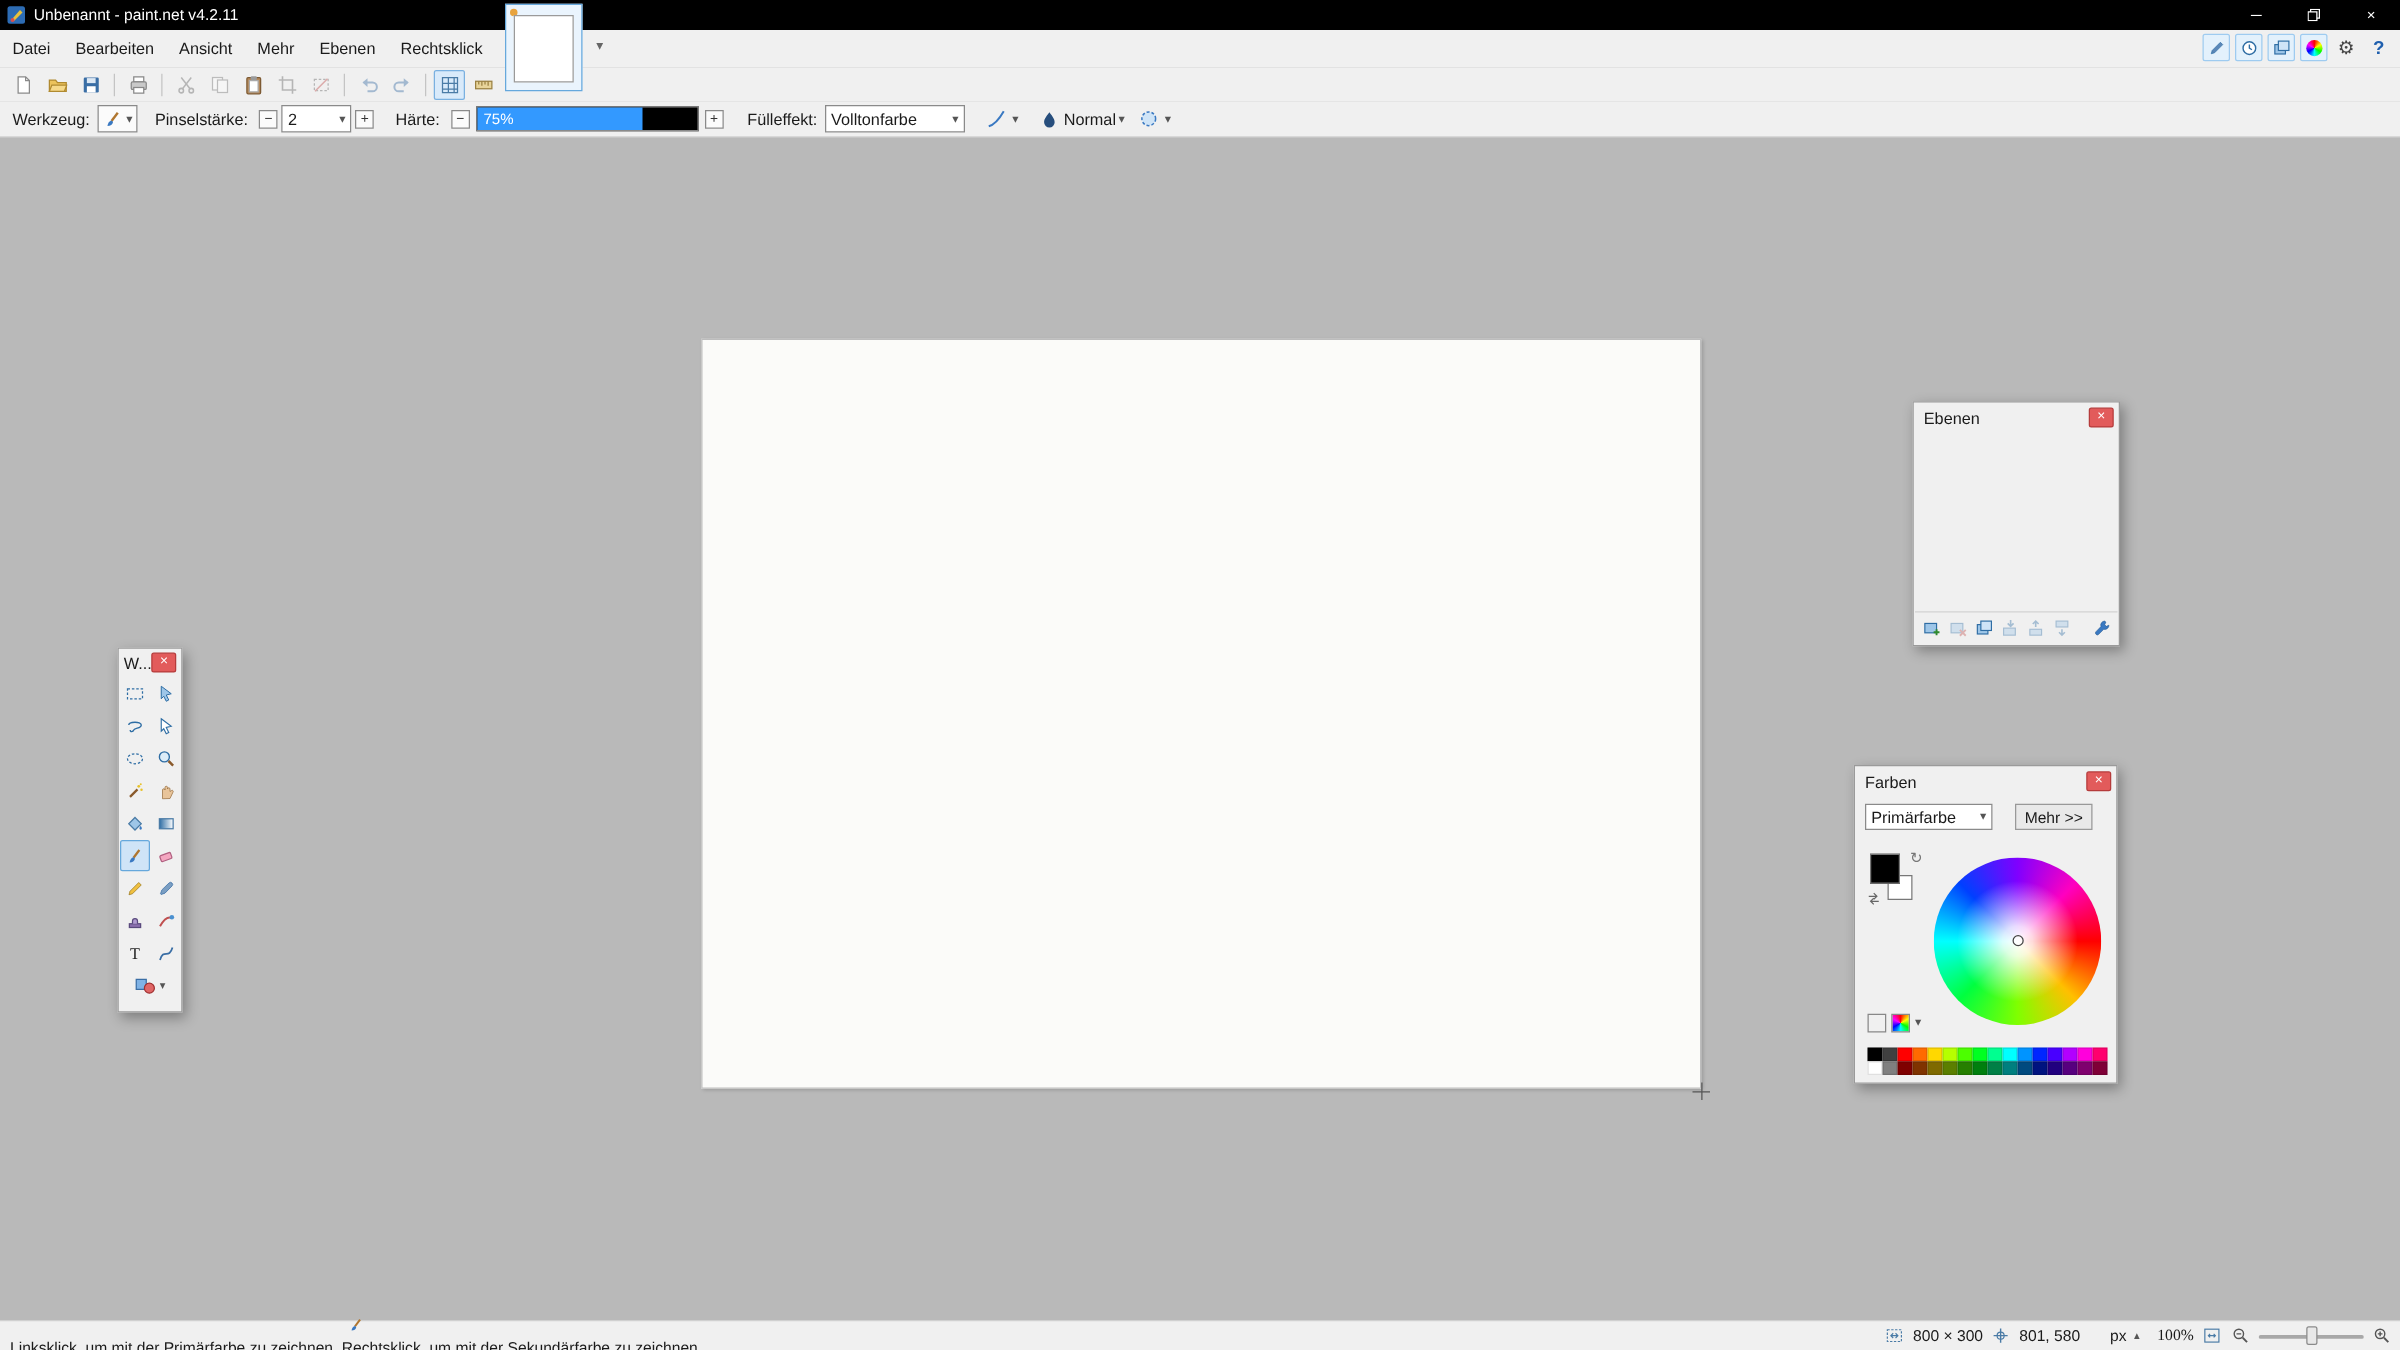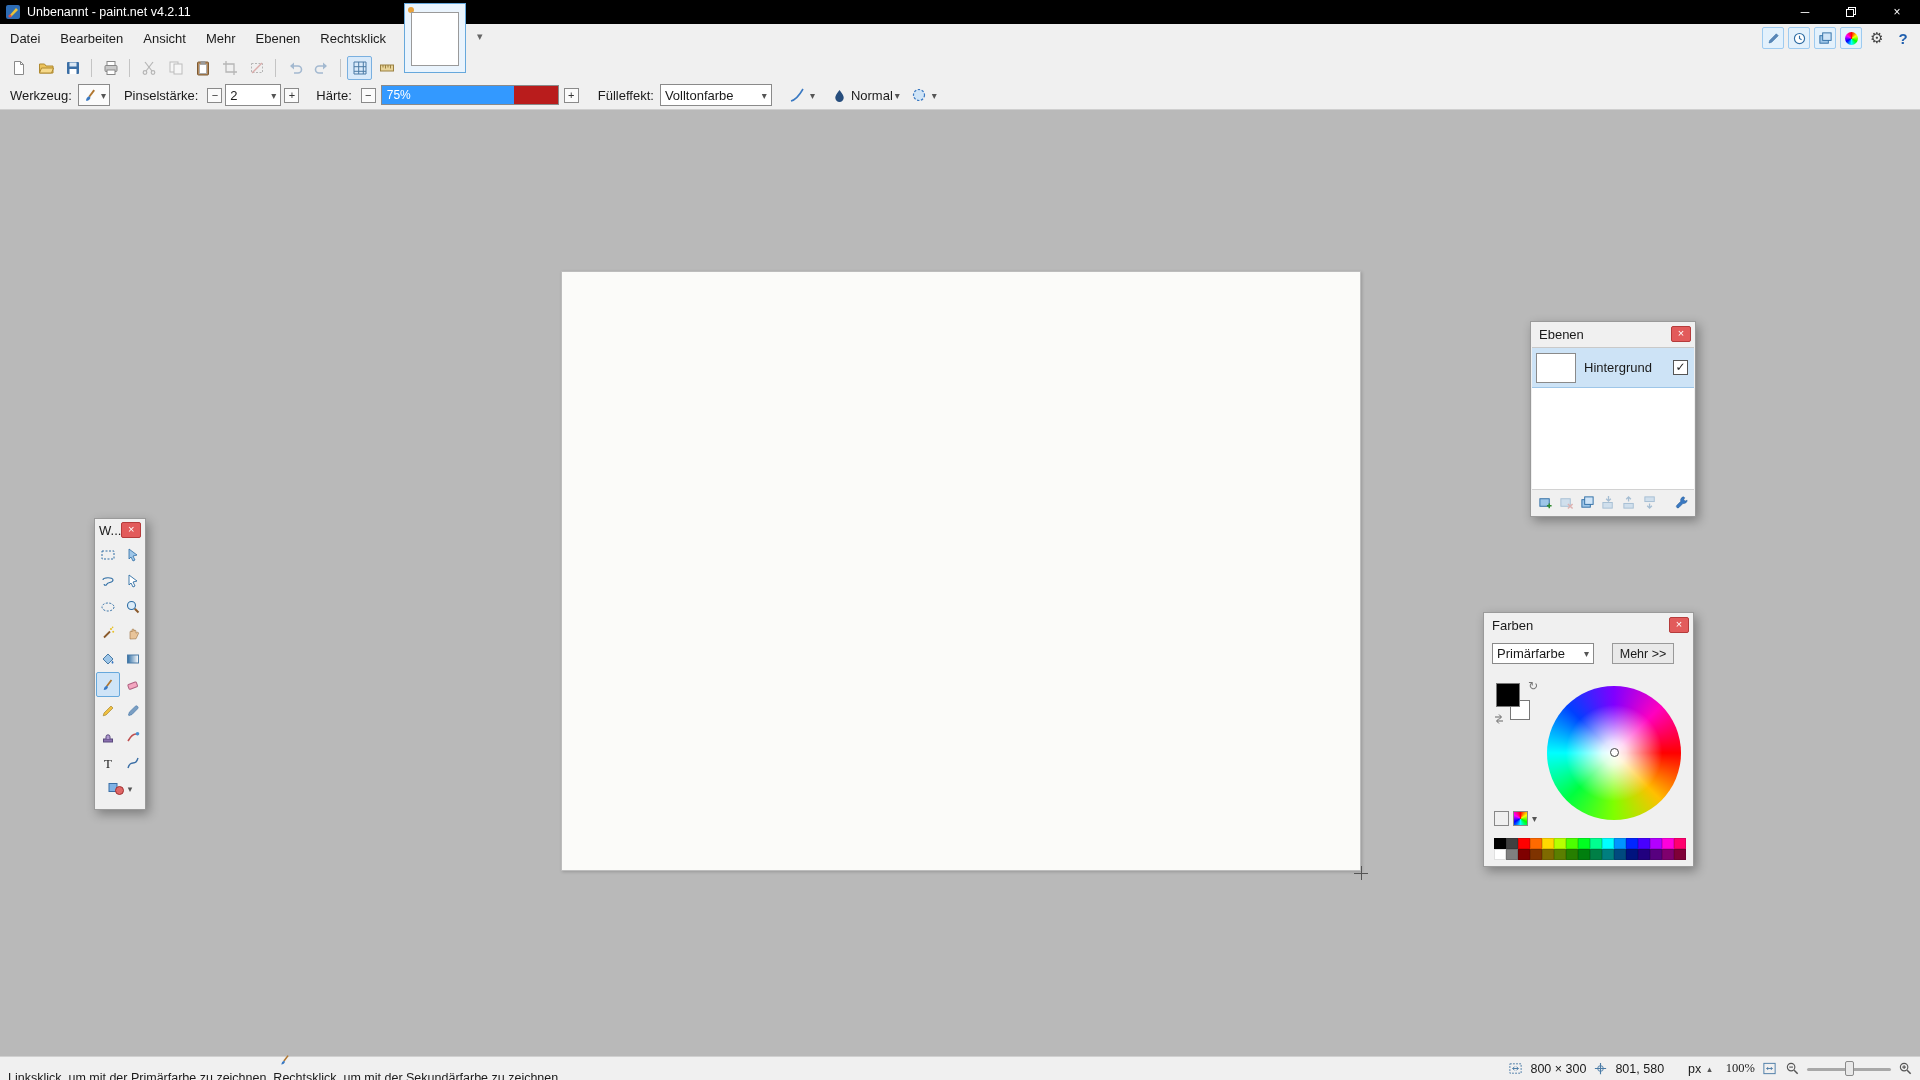--- a/index.html
+++ b/index.html
@@ -36,21 +36,21 @@
   .tb-btn.disabled{opacity:.42;}
   .tb-sep{width:1px;height:18px;background:#c4c4c4;margin:0 4px;}
   
   .optionsbar{position:absolute;left:0;top:81px;width:1920px;height:29px;background:#f0f0f0;border-bottom:1px solid #cfcfcf;display:flex;align-items:center;padding-left:10px;}
   .opt-label{margin-right:6px;}
   .combo{height:22px;background:#fff;border:1px solid #8a8a8a;display:flex;align-items:center;padding:0 4px;position:relative;}
   .combo .caret{margin-left:auto;color:#555;font-size:10px;padding-left:6px;}
   .sq-btn{width:15px;height:15px;border:1px solid #8a8a8a;background:#fbfbfb;font-size:11px;line-height:12px;text-align:center;color:#333;margin:0 3px;}
   .split-btn{height:22px;border:1px solid #8a8a8a;background:#fbfbfb;display:flex;align-items:center;padding:0 3px;margin-right:14px;}
   .split-btn .caret{font-size:10px;color:#555;margin-left:2px;}
-  .hard-slider{width:178px;height:20px;border:1px solid #8a8a8a;background:#b91c1c;position:relative;margin:0 2px;}
+  .hard-slider{width:178px;height:20px;border:1px solid #8a8a8a;background:#000000;position:relative;margin:0 2px;}
   .hard-fill{position:absolute;left:0;top:0;bottom:0;background:#3399ff;}
   .hard-text{position:absolute;left:5px;top:2px;color:#fff;font-size:12px;z-index:2;}
   .opt-caret{color:#555;font-size:10px;margin:0 8px 0 2px;}
   .opt-icon{width:22px;height:22px;display:flex;align-items:center;justify-content:center;}
   
   .workspace{position:absolute;left:0;top:110px;width:1920px;height:946px;background:#b9b9b9;}
   .canvas{position:absolute;left:561px;top:161px;width:800px;height:600px;background:#fbfbf9;border:1px solid #bdbdbd;box-shadow:1px 1px 3px rgba(0,0,0,.18);}
   .cursor-cross{position:absolute;left:1354px;top:756px;width:14px;height:14px;}
   .cursor-cross:before{content:"";position:absolute;left:7px;top:0;width:1px;height:14px;background:#555;}
   .cursor-cross:after{content:"";position:absolute;left:0;top:7px;width:14px;height:1px;background:#555;}
@@ -439,27 +439,20 @@
           </svg>
         <span style="font-size:9px;color:#555;">▾</span>
       </div>
     </div>
   </div>
 
   <div class="float-win" id="layers-win">
     <div class="float-title">
       <span>Ebenen</span>
       <div class="close-btn">×</div>
-    </div>
-    <div class="layers-body">
-      <div class="layer-row">
-        <div class="layer-thumb"></div>
-        <span class="layer-name">Hintergrund</span>
-        <div class="layer-check">✓</div>
-      </div>
     </div>
     <div class="layers-strip">
       <div class="lyr-ic">
         <svg viewBox="0 0 16 16" width="15" height="15">
             <rect x="2" y="4" width="10" height="8" fill="#9ec6e8" stroke="#2e6da4"></rect>
             <path d="M12 9 v5 M9.5 11.5 h5" stroke="#2f8a2f" stroke-width="1.6"></path>
           </svg>
       </div>
       <div class="lyr-ic disabled">
         <svg viewBox="0 0 16 16" width="15" height="15">

